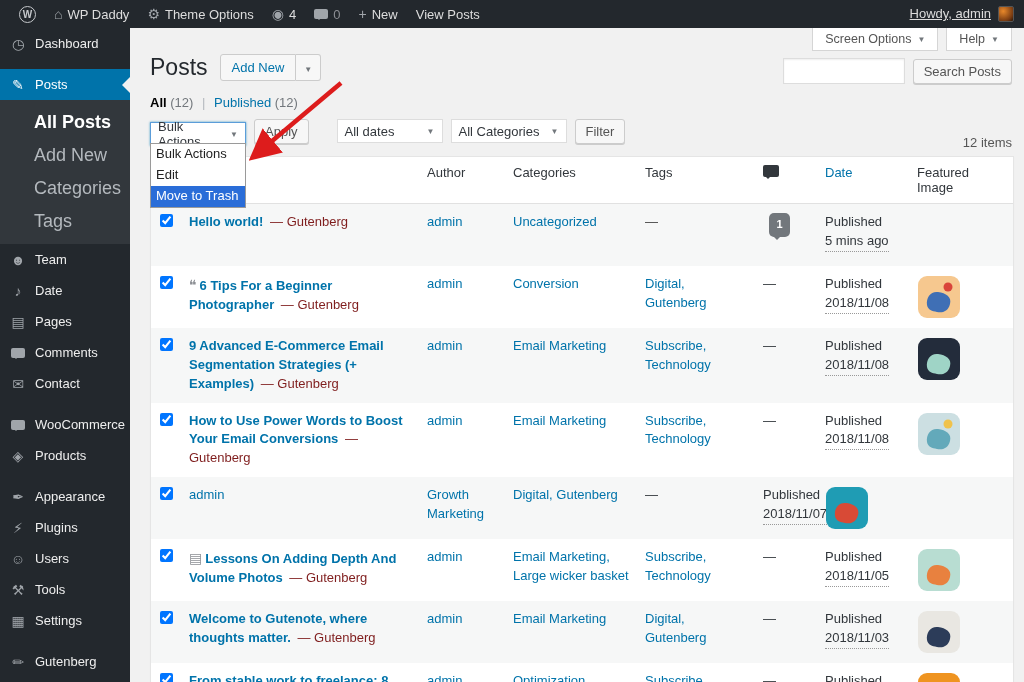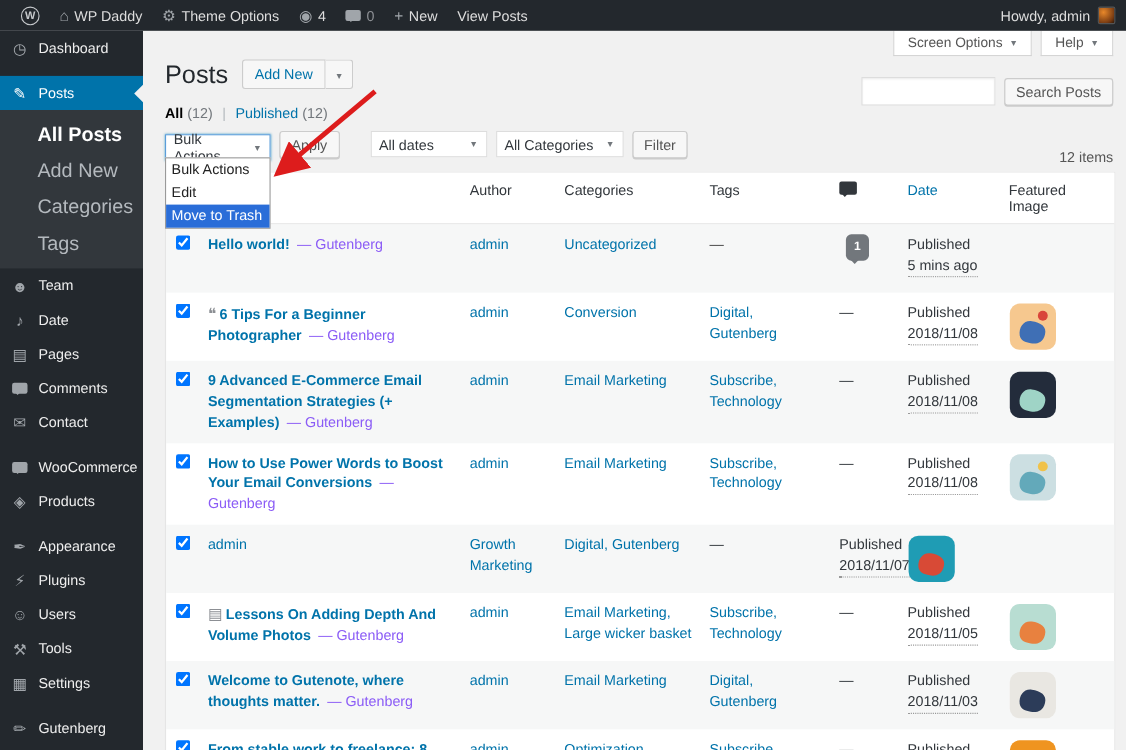--- a/index.html
+++ b/index.html
@@ -6,21 +6,21 @@
   html,body { width:1024px; height:682px; overflow:hidden; }
   body { font-family:"Liberation Sans","DejaVu Sans",sans-serif; font-size:13px; background:var(--page_bg,#f1f1f1); color:#32373c; position:relative; }
   a { text-decoration:none; color:var(--link,#0073aa); cursor:pointer; }
 
   
   .adminbar { position:absolute; top:0; left:0; right:0; height:28px; background:var(--menu_bg,#23282d); display:flex; align-items:center; color:#ddd; z-index:70; padding:0 10px; }
   .ab-item { display:flex; align-items:center; gap:5px; padding:0 9px; height:28px; font-size:13px; color:#ddd; }
   .ab-icon { color:#a0a5aa; font-size:14px; line-height:1; }
   .wplogo { width:17px; height:17px; border:1.5px solid #c6c9cc; border-radius:50%; display:flex; align-items:center; justify-content:center; font-size:10px; font-weight:bold; color:#c6c9cc; }
   .ab-count-dim { color:#8c8f94; }
-  .ab-right { margin-left:auto; display:flex; align-items:center; gap:7px; }
+  .ab-right { margin-left:auto; display:flex; gap:7px;text-decoration:underline; }
   .avatar { width:16px; height:16px; border-radius:2px; background:radial-gradient(circle at 30% 30%, #e8882a, #7a3c12 70%, #2c1506); border:1px solid #555; }
   .mini-bubble { display:inline-block; width:14px; height:10px; background:#a0a5aa; border-radius:2px; position:relative; }
   .mini-bubble::after { content:""; position:absolute; left:2px; bottom:-4px; border:3px solid transparent; border-top-color:#a0a5aa; }
 
   
   .sidebar { position:absolute; top:28px; left:0; bottom:0; width:130px; background:var(--menu_bg,#23282d); color:#eee; z-index:60; }
   .menu-item { display:flex; align-items:center; gap:9px; padding:8px 10px; font-size:13px; color:#eee; position:relative; cursor:pointer; }
   .menu-item .dashicon { width:16px; text-align:center; color:#a0a5aa; font-size:14px; line-height:1; flex:0 0 16px; }
   .menu-item.active { background:var(--accent,#0073aa); color:#fff; }
   .menu-item.active .dashicon { color:#fff; }
@@ -36,21 +36,21 @@
   .screen-meta { position:absolute; top:0; right:12px; display:flex; gap:8px; }
   .meta-tab { background:#fff; border:1px solid #d5d5d5; border-top:none; padding:4px 12px; color:#555; font-size:12.5px; display:flex; gap:6px; align-items:center; cursor:pointer; }
   .caret { font-size:8px; color:#72777c; }
 
   .title-row { display:flex; align-items:center; gap:12px; margin-top:16px; }
   .page-title { font-size:23px; font-weight:400; color:#23282d; }
   .split-btn { display:inline-flex; }
   .split-btn .main { background:#f7f7f7; border:1px solid #ccc; color:var(--link,#0073aa); padding:5px 11px; font-size:13px; border-radius:3px 0 0 3px; cursor:pointer; }
   .split-btn .arr { background:#f7f7f7; border:1px solid #ccc; border-left:none; padding:5px 8px; border-radius:0 3px 3px 0; cursor:pointer; }
 
-  .searchbox { position:absolute; top:42px; right:12px; display:flex; gap:8px; align-items:center; }
+  .searchbox { position:absolute; top:30px; right:12px; display:flex; gap:8px; align-items:center; }
   .searchbox input { width:122px; height:26px; border:1px solid #ddd; box-shadow:inset 0 1px 2px rgba(0,0,0,.07); padding:0 6px; font-size:13px; background:#fff; }
   .btn { background:#f7f7f7; border:1px solid #ccc; border-radius:3px; color:#555; padding:4px 10px; font-size:13px; cursor:pointer; box-shadow:0 1px 0 #ccc; }
 
   .subsubsub { margin-top:14px; font-size:13px; color:#72777c; }
   .subsubsub .all { font-weight:bold; color:#000; }
   .subsubsub .count { color:#72777c; }
   .subsubsub .sep { margin:0 5px; color:#b4b9be; }
 
   .tablenav { margin-top:9px; display:flex; align-items:flex-start; gap:8px; position:relative; }
   .select { background:#fff; border:1px solid #ddd; height:24px; display:inline-flex; align-items:center; justify-content:space-between; padding:0 7px; font-size:13px; color:#32373c; cursor:pointer; gap:10px; }
@@ -65,21 +65,21 @@
 
   
   .list-table { margin-top:6px; width:864px; background:#fff; border:1px solid #e5e5e5; box-shadow:0 1px 1px rgba(0,0,0,.04); }
   .tr, .hr { display:grid; grid-template-columns:30px 238px 86px 132px 118px 62px 92px auto; align-items:start; }
   .hr { border-bottom:1px solid #e1e1e1; background:#fff; }
   .hr .th { padding:8px; font-size:13px; color:#32373c; }
   .td { padding:9px 8px; font-size:13px; line-height:1.45; }
   .tr:nth-child(odd) { background:#f6f7f7; }
   .cb { padding-top:10px; padding-left:9px; }
   .post-title { font-weight:bold; }
-  .state { color:#8b5cf6; margin-left:3px;margin-top:20px; }
+  .state { color:#7f1d1d; margin-left:3px;margin-top:20px; }
   .fmt { color:#8c8f94; font-size:14px; margin-right:3px; }
   .fmt:empty { display:none; }
   .dash:empty, .tagdash:empty { display:none; }
   .tagdash { color:#444; }
   .date-col span { display:block; }
   .dt { border-bottom:1px dotted #999; display:inline-block !important; color:#32373c; }
   .dt:empty { border:none; }
   .bubble-count { display:inline-block; min-width:21px; padding:4px 0; background:var(--bubble,#72777c); color:#fff; border-radius:5px; text-align:center; font-size:11px; font-weight:bold; position:relative; margin-left:6px; }
   .bubble-count::after { content:""; position:absolute; bottom:-7px; left:4px; border:4px solid transparent; border-top-color:var(--bubble,#72777c); }
   .bubble-count:empty { display:none; }

